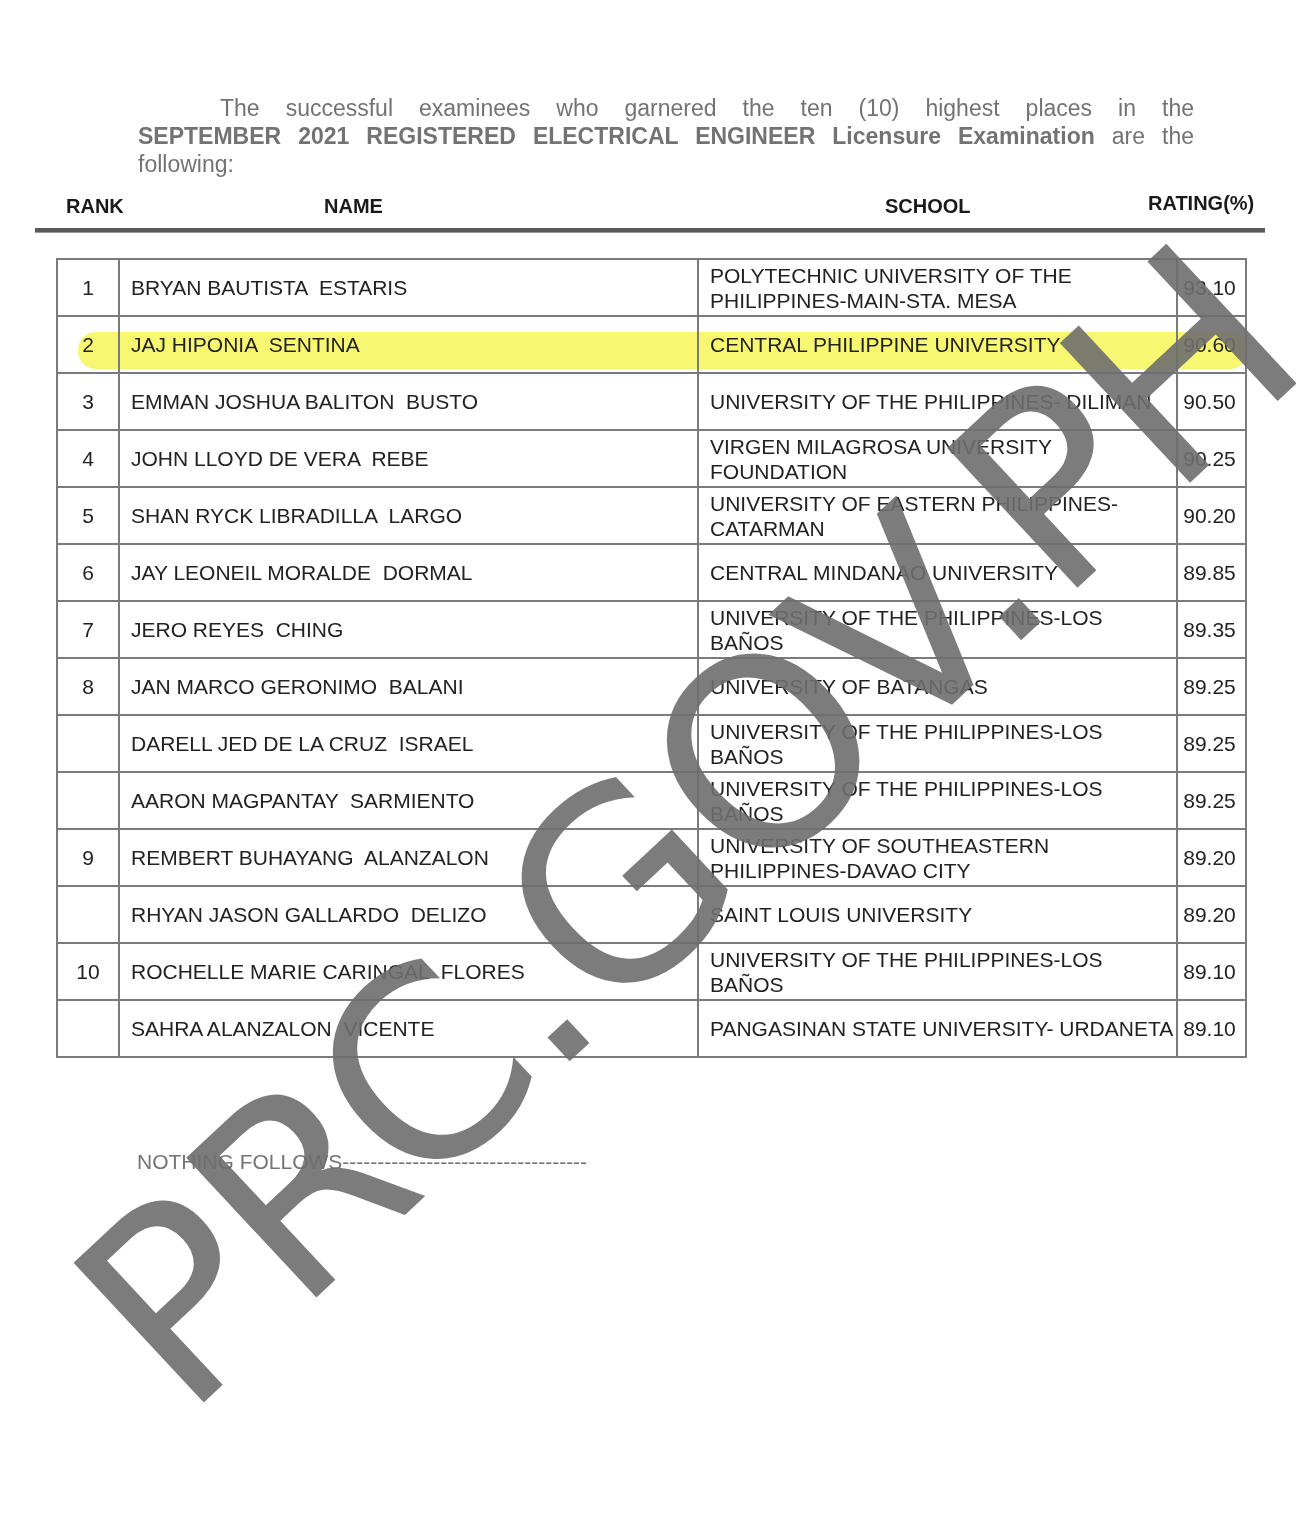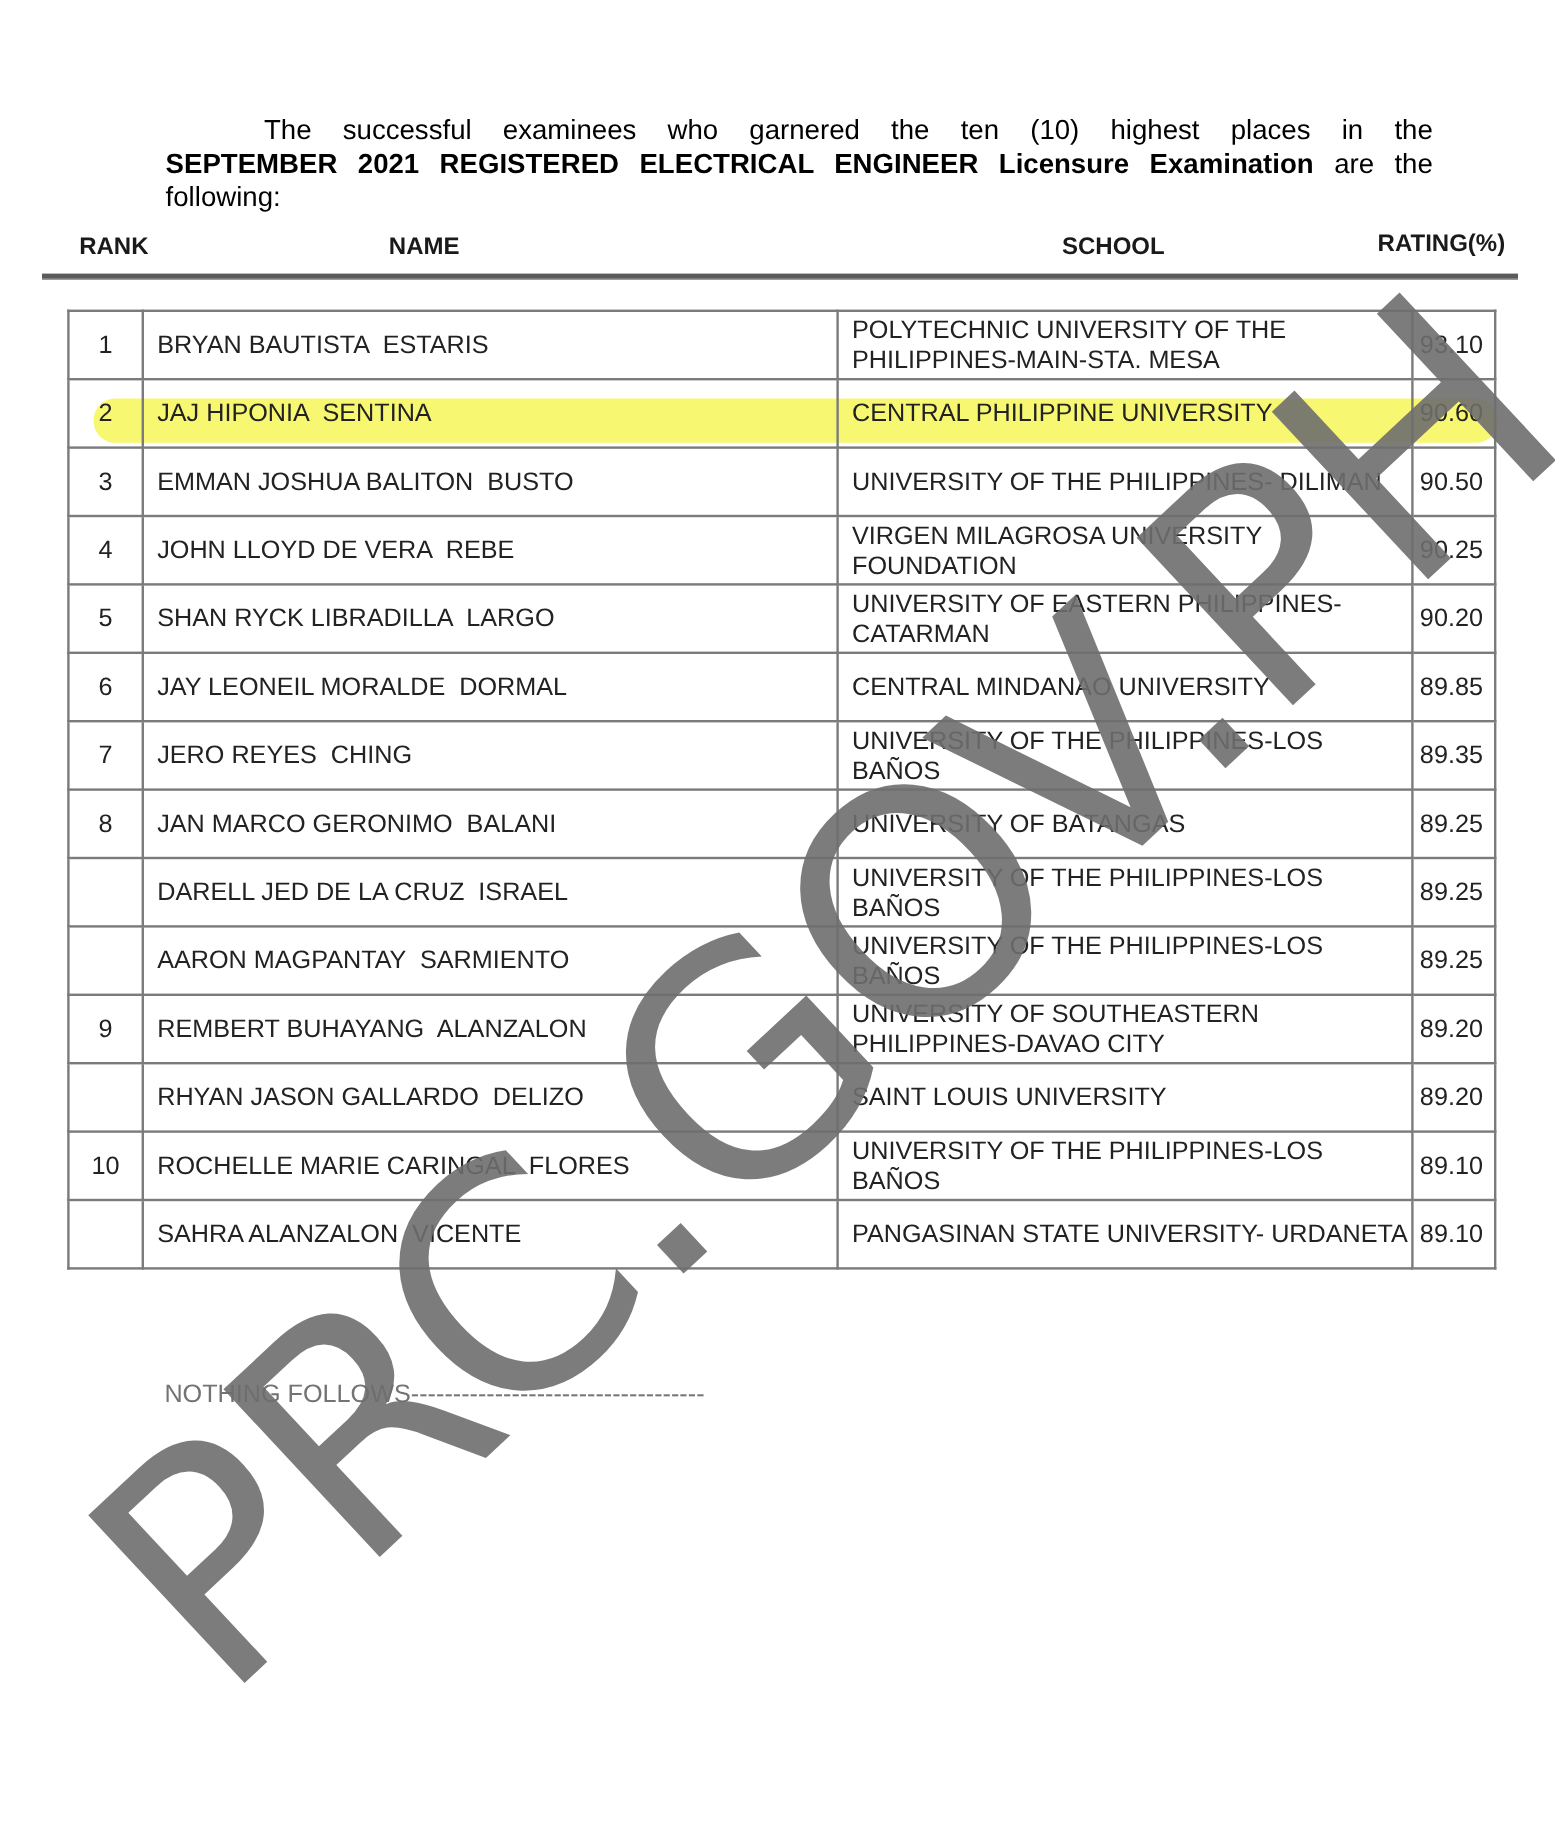--- a/index.html
+++ b/index.html
@@ -3,21 +3,21 @@
 <meta charset="utf-8">
 <style>
   html, body { margin:0; padding:0; }
   body {
     width:1296px; height:1536px; position:relative; overflow:hidden;
     background:#ffffff; color:#1a1a1a;
     font-family:"Liberation Sans", sans-serif;
   }
   .intro {
     position:absolute; left:138px; top:94px; width:1056px;
-    font-size:23px; line-height:28px; color:#000000;
+    font-size:23px; line-height:28px; color:#737373;
   }
   .intro .l1 { text-align:justify; text-align-last:justify; text-indent:82px; word-spacing:8px; }
   .intro .l2 { text-align:justify; text-align-last:justify; }
   .intro b { font-weight:bold; }
   .hdr { position:absolute; top:195px; font-size:20px; font-weight:bold; color:#1a1a1a;margin-left:17px; }
   .rule {
     position:absolute; left:35px; top:228px; width:1230px; height:4px;
     background:#5a5a5a; border-bottom:1px solid #999;
   }
   table.results {

